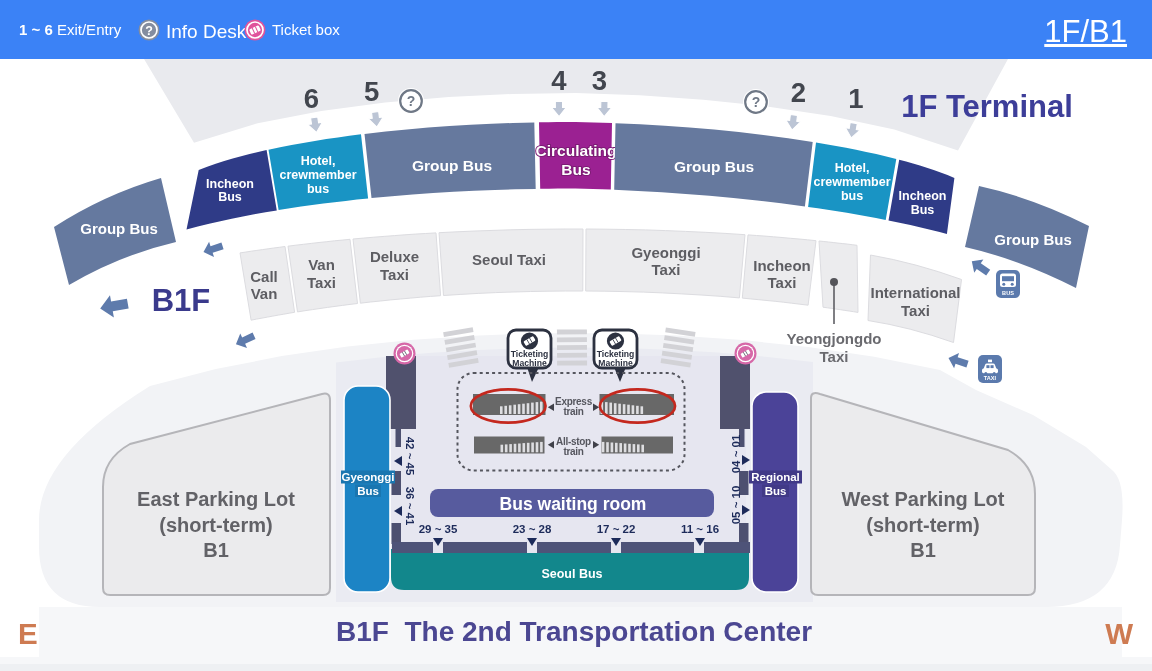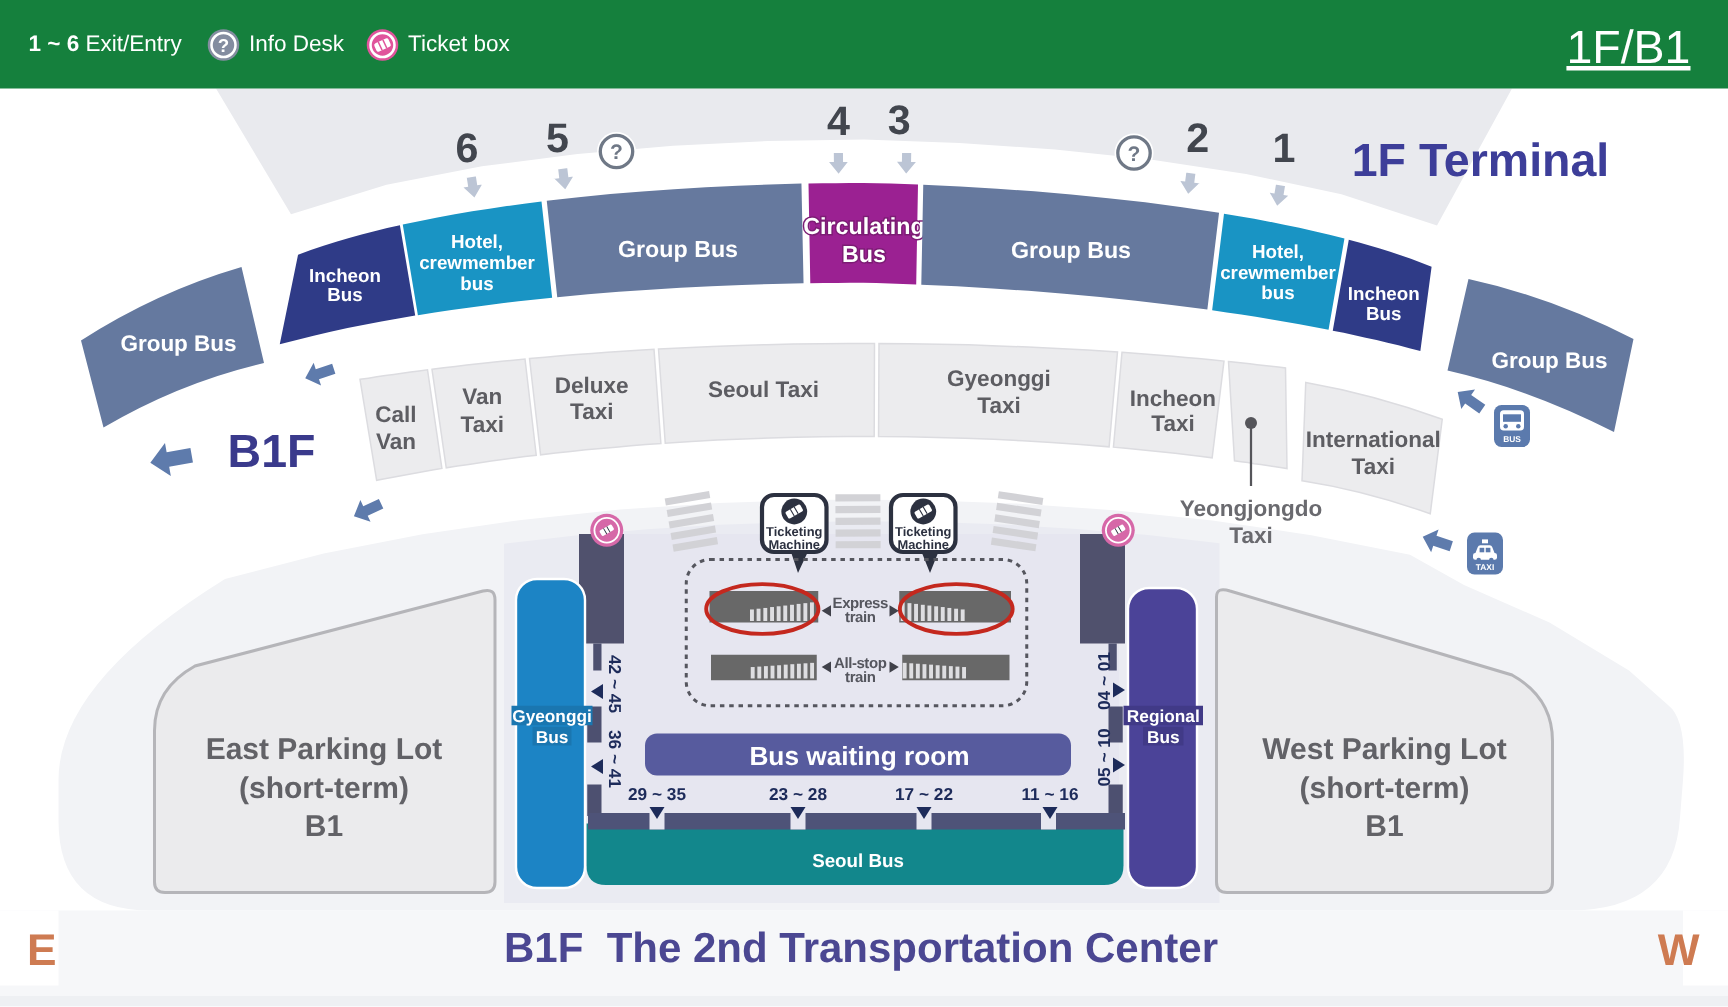--- a/index.html
+++ b/index.html
@@ -1,30 +1,30 @@
 <!DOCTYPE html>
 <html><head><meta charset="utf-8"><title>The 2nd Transportation Center</title>
 <style>
 html,body{margin:0;padding:0;background:#ffffff;font-family:"Liberation Sans",sans-serif;}
-.topbar{position:absolute;left:0;top:0;width:1152px;height:59px;background:#15803d;color:#fff;z-index:10;}
+.topbar{position:absolute;left:0;top:0;width:1152px;height:59px;background:#3b82f6;color:#fff;z-index:10;}
 .fl{position:absolute;}
 </style></head>
 <body>
 <div style="position:relative;width:1152px;height:671px;overflow:hidden;">
 
 <div class="topbar">
 
 <div class="fl" style="left:19px;top:21px;font-size:15px;"><b>1 ~ 6</b> Exit/Entry</div>
 
 <div class="fl" style="left:138px;top:19px;"><svg width="22" height="22" viewBox="0 0 22 22">
           <circle cx="11" cy="11" r="10.5" fill="#848da0"></circle>
           <circle cx="11" cy="11" r="8" fill="none" stroke="#ffffff" stroke-width="1.7"></circle>
           <text x="11" y="15.5" font-size="12.5" font-weight="bold" fill="#ffffff" text-anchor="middle" font-family="Liberation Sans,sans-serif">?</text>
         </svg></div>
-<div class="fl" style="left:166px;top:21px;font-size:15px;">Info Desk</div>
+<div class="fl" style="left:166px;top:21px;font-size:19px;">Info Desk</div>
 
 <div class="fl" style="left:244px;top:19px;"><svg width="22" height="22" viewBox="0 0 22 22">
           <circle cx="11" cy="11" r="10.5" fill="#e0549c"></circle>
           <circle cx="11" cy="11" r="8" fill="none" stroke="#ffffff" stroke-width="1.7"></circle>
           <g transform="translate(11,11) rotate(-25)">
             <rect x="-5.2" y="-3" width="10.4" height="6" rx="1.4" fill="#ffffff"></rect>
             <path d="M-1.7,-3 L-1.7,3 M1.7,-3 L1.7,3" stroke="#e0549c" stroke-width="1"></path>
           </g>
         </svg></div>
 <div class="fl" style="left:272px;top:21px;font-size:15px;text-align:right;">Ticket box</div>

